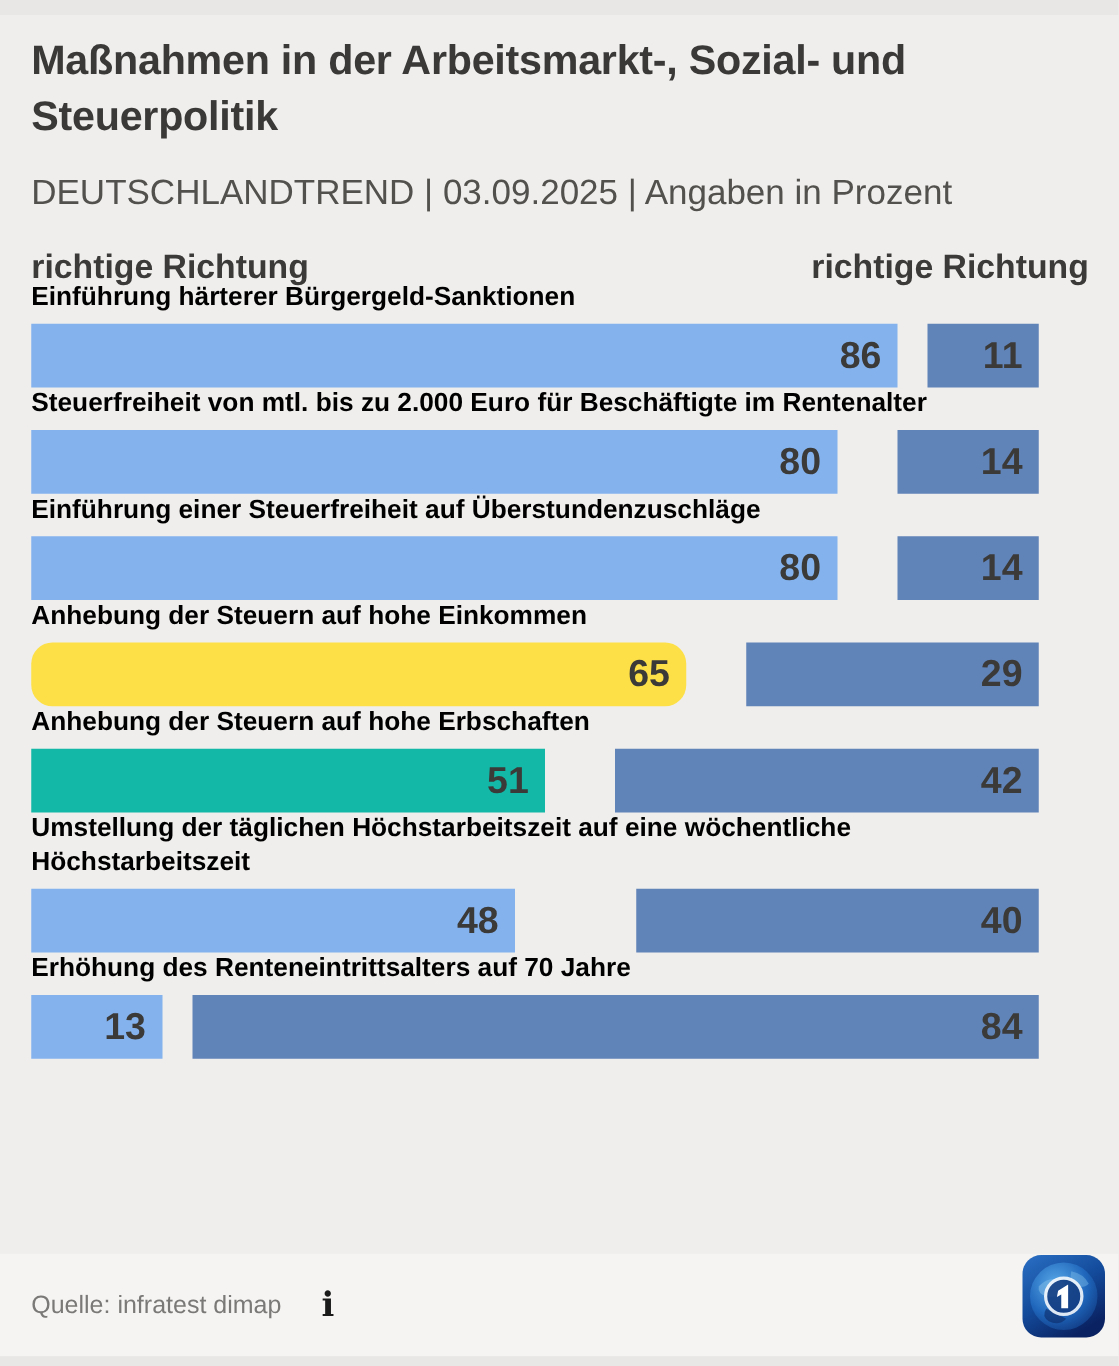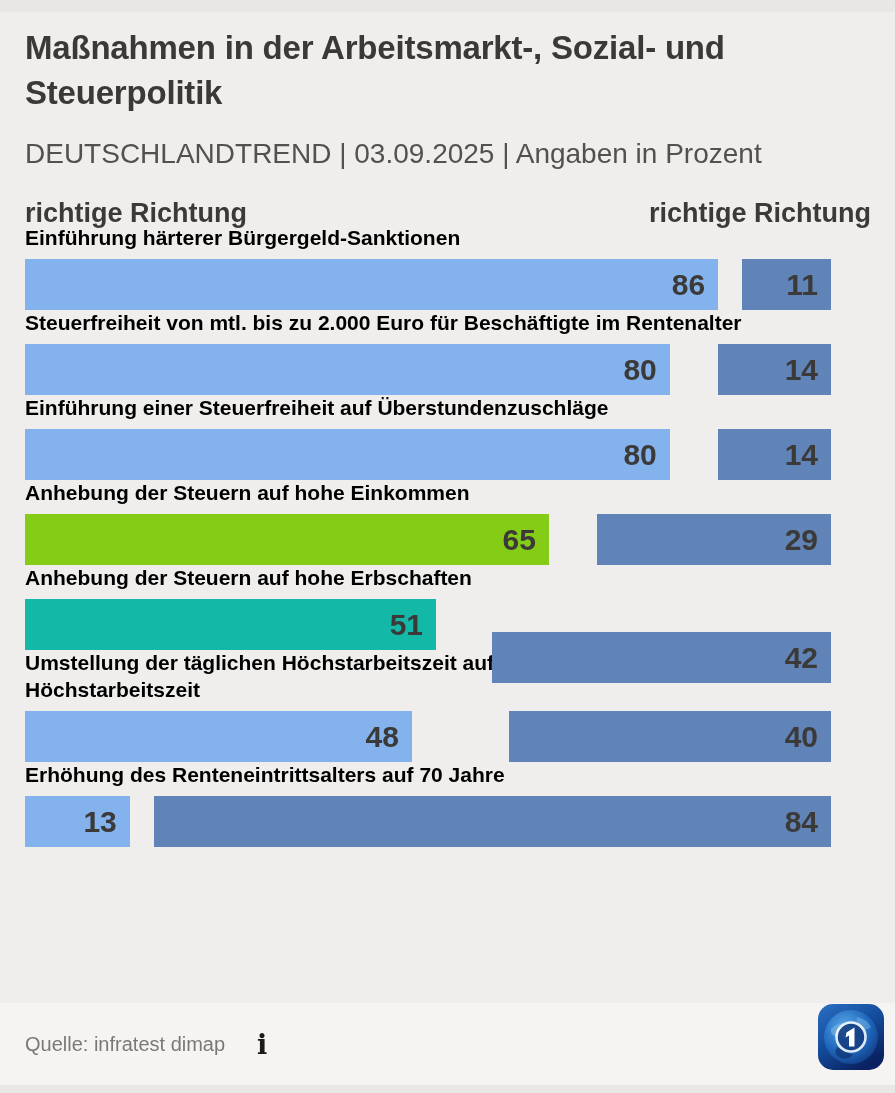--- a/index.html
+++ b/index.html
@@ -114,36 +114,36 @@
         </div>
         <div class="bar right" style="width: 14%; background: rgb(96, 131, 184);">
           <span>14</span>
         </div>
       </div>
     </div>
 
     <div class="row">
       <div class="row-label">Anhebung der Steuern auf hohe Einkommen</div>
       <div class="bars">
-        <div class="bar left" style="width: 65%; background: #84cc16;">
+        <div class="bar left" style="width: 65%; background: #fde047; border-radius: 17px;">
           <span>65</span>
         </div>
         <div class="bar right" style="width: 29%; background: rgb(96, 131, 184);">
           <span>29</span>
         </div>
       </div>
     </div>
 
     <div class="row">
       <div class="row-label">Anhebung der Steuern auf hohe Erbschaften</div>
       <div class="bars">
         <div class="bar left" style="width: 51%; background: #14b8a6;">
           <span>51</span>
         </div>
-        <div class="bar right" style="width: 42%; background: rgb(96, 131, 184); margin-top: 33px;">
+        <div class="bar right" style="width: 42%; background: rgb(96, 131, 184);">
           <span>42</span>
         </div>
       </div>
     </div>
 
     <div class="row">
       <div class="row-label">Umstellung der täglichen Höchstarbeitszeit auf eine wöchentliche Höchstarbeitszeit</div>
       <div class="bars">
         <div class="bar left" style="width: 48%; background: rgb(132, 178, 237);">
           <span>48</span>

